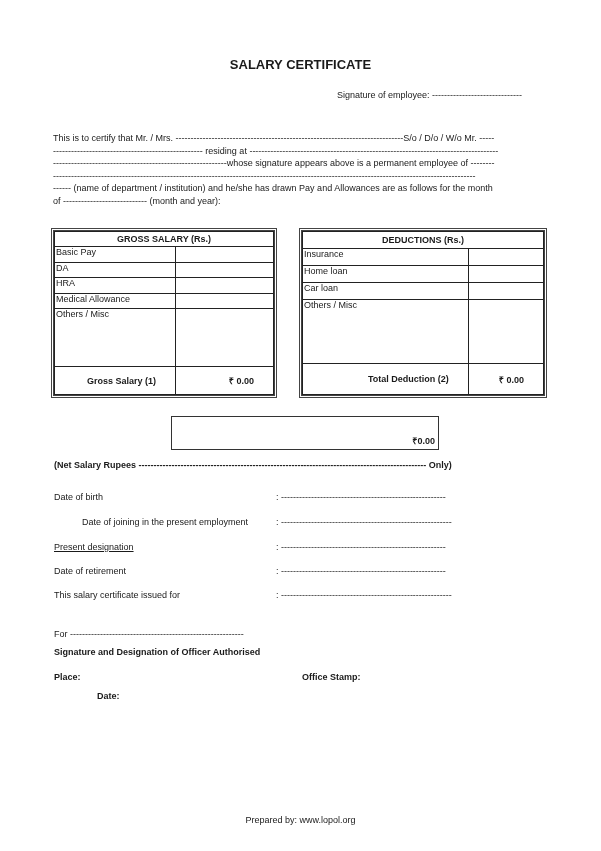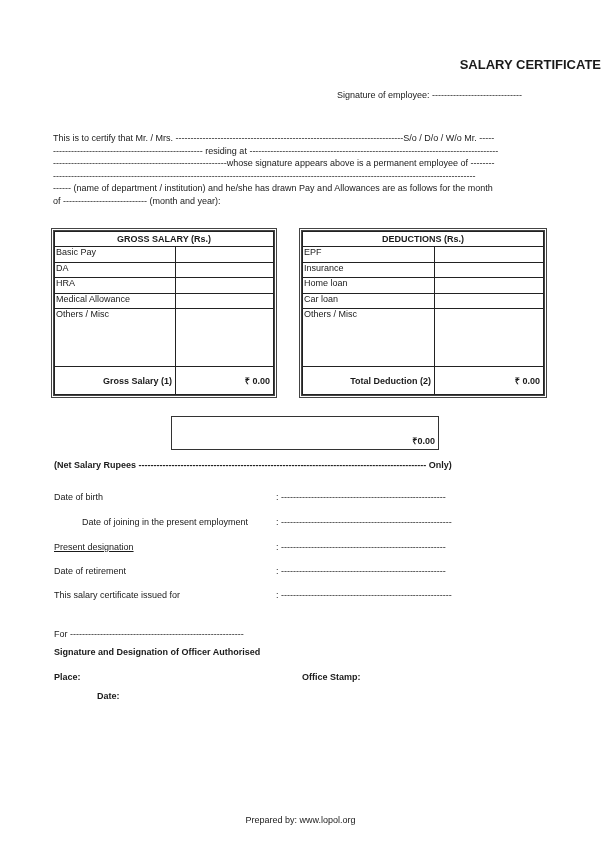--- a/index.html
+++ b/index.html
@@ -1,27 +1,27 @@
 <!DOCTYPE html>
 <html><head>
 <meta charset="utf-8">
 <style>
   html, body { margin:0; padding:0; background:#ffffff; }
   body { width:601px; height:851px; position:relative; overflow:hidden;
          font-family:"Liberation Sans", sans-serif; color:#1a1a1a; font-size:9.5px; }
   .abs { position:absolute; white-space:nowrap; }
-  .title { left:0; width:601px; top:57px; text-align:right; font-weight:bold; font-size:13px; }
+  .title { left:0; width:601px; top:57px; text-align:center; font-weight:bold; font-size:13px; }
   .sig { left:337px; top:90px; font-size:9px; }
   .para { left:53px; top:132px; width:495px; font-size:9px; line-height:12.5px; }
   .para div { white-space:nowrap; overflow:hidden; }
   .tbl { position:absolute; border:3px double #444; box-sizing:border-box; }
   .tbl table { width:100%; height:100%; border-collapse:collapse; font-size:9px; }
   .tbl td { border:1px solid #222; padding:0 1px; vertical-align:top; height:14px; }
   .tbl td.hdr { text-align:center; font-weight:bold; height:14px; vertical-align:middle;margin-top:40px; }
-  .tbl td.tot { font-weight:bold; text-align:right; vertical-align:middle; height:26px; padding-right:3px; }
+  .tbl td.tot { font-weight:bold; text-align:right; vertical-align:middle; height:26px; padding-right:19px; }
   .tbl td.big { height:56px; }
   .net { position:absolute; left:171px; top:416px; width:266px; height:32px; border:1px solid #333; display:flex; }
   .net div { box-sizing:border-box; height:100%; display:flex; align-items:flex-end; justify-content:flex-end; font-weight:bold; font-size:9px; padding:0 3px 2px 0; }
   .net .l { width:129px; border-right:1px solid #333; }
   .net .r { flex:1; }
   .bold { font-weight:bold; }
   .fld { font-size:9px; }
   .colon { font-size:9px; }
   .footer { left:0; width:601px; top:815px; text-align:center; font-size:9px; }
 </style>
@@ -74,24 +74,20 @@
     </table>
 </div>
 
 <div class="tbl" style="left:299px; top:228px; width:248px; height:170px;">
   <table>
     <tbody>
         <tr>
           <td colspan="2" class="hdr">DEDUCTIONS (Rs.)</td>
         </tr>
     <tr>
-          <td style="width:129px">EPF</td>
-          <td></td>
-        </tr>
-    <tr>
           <td>Insurance</td>
           <td></td>
         </tr>
     <tr>
           <td>Home loan</td>
           <td></td>
         </tr>
     <tr>
           <td>Car loan</td>
           <td></td>

